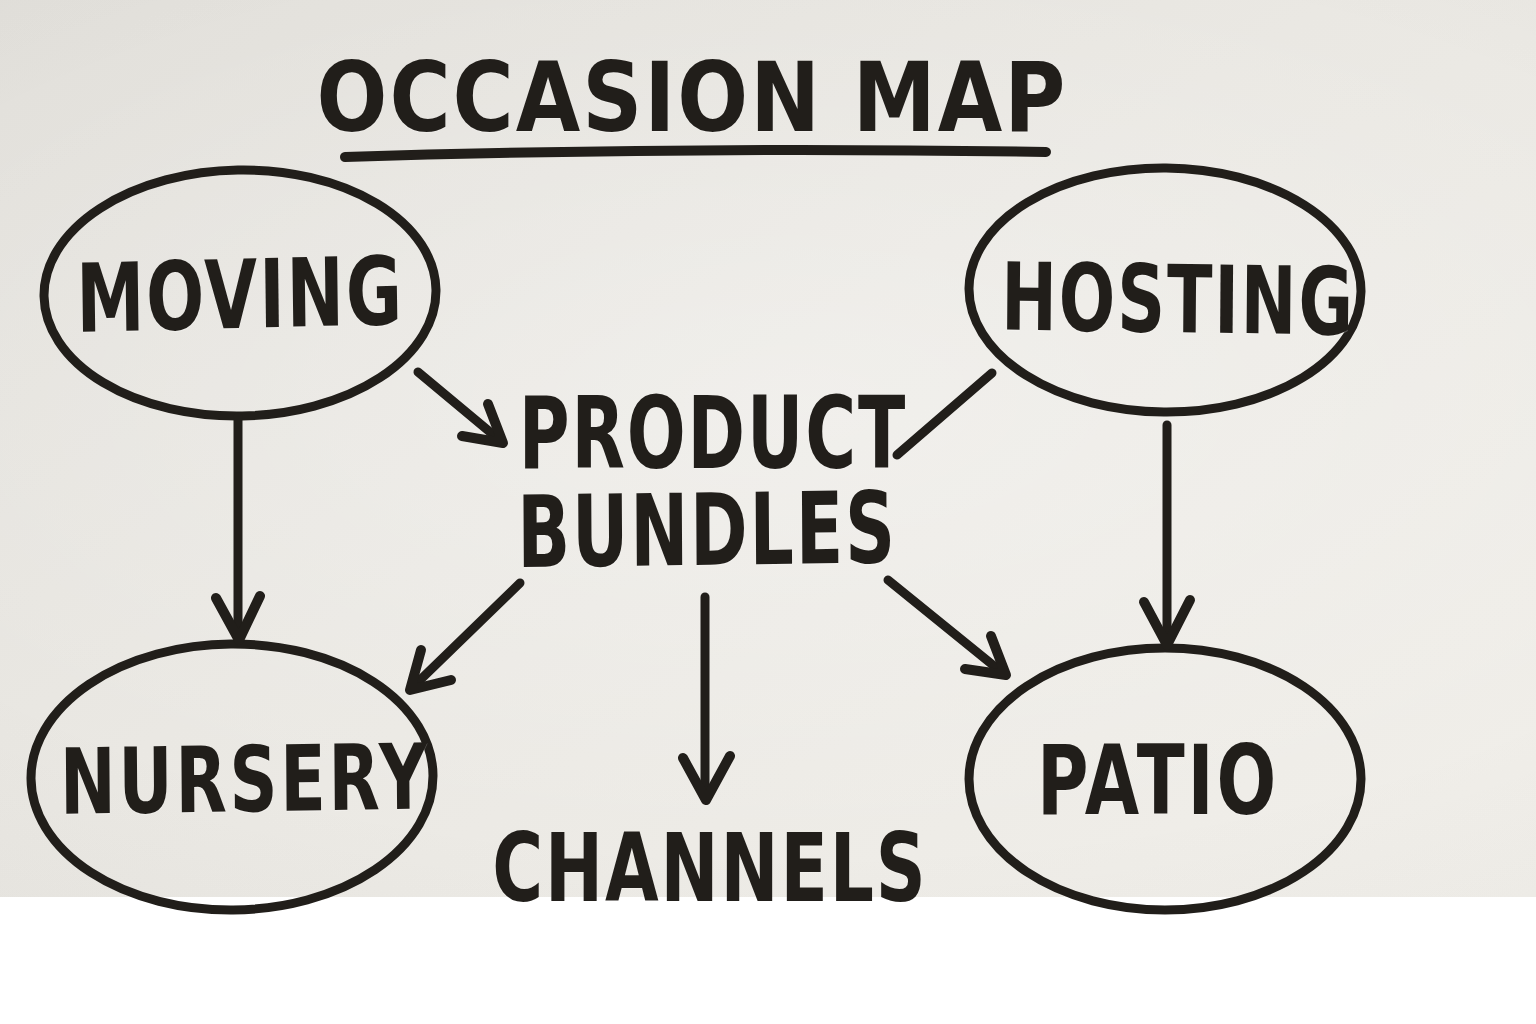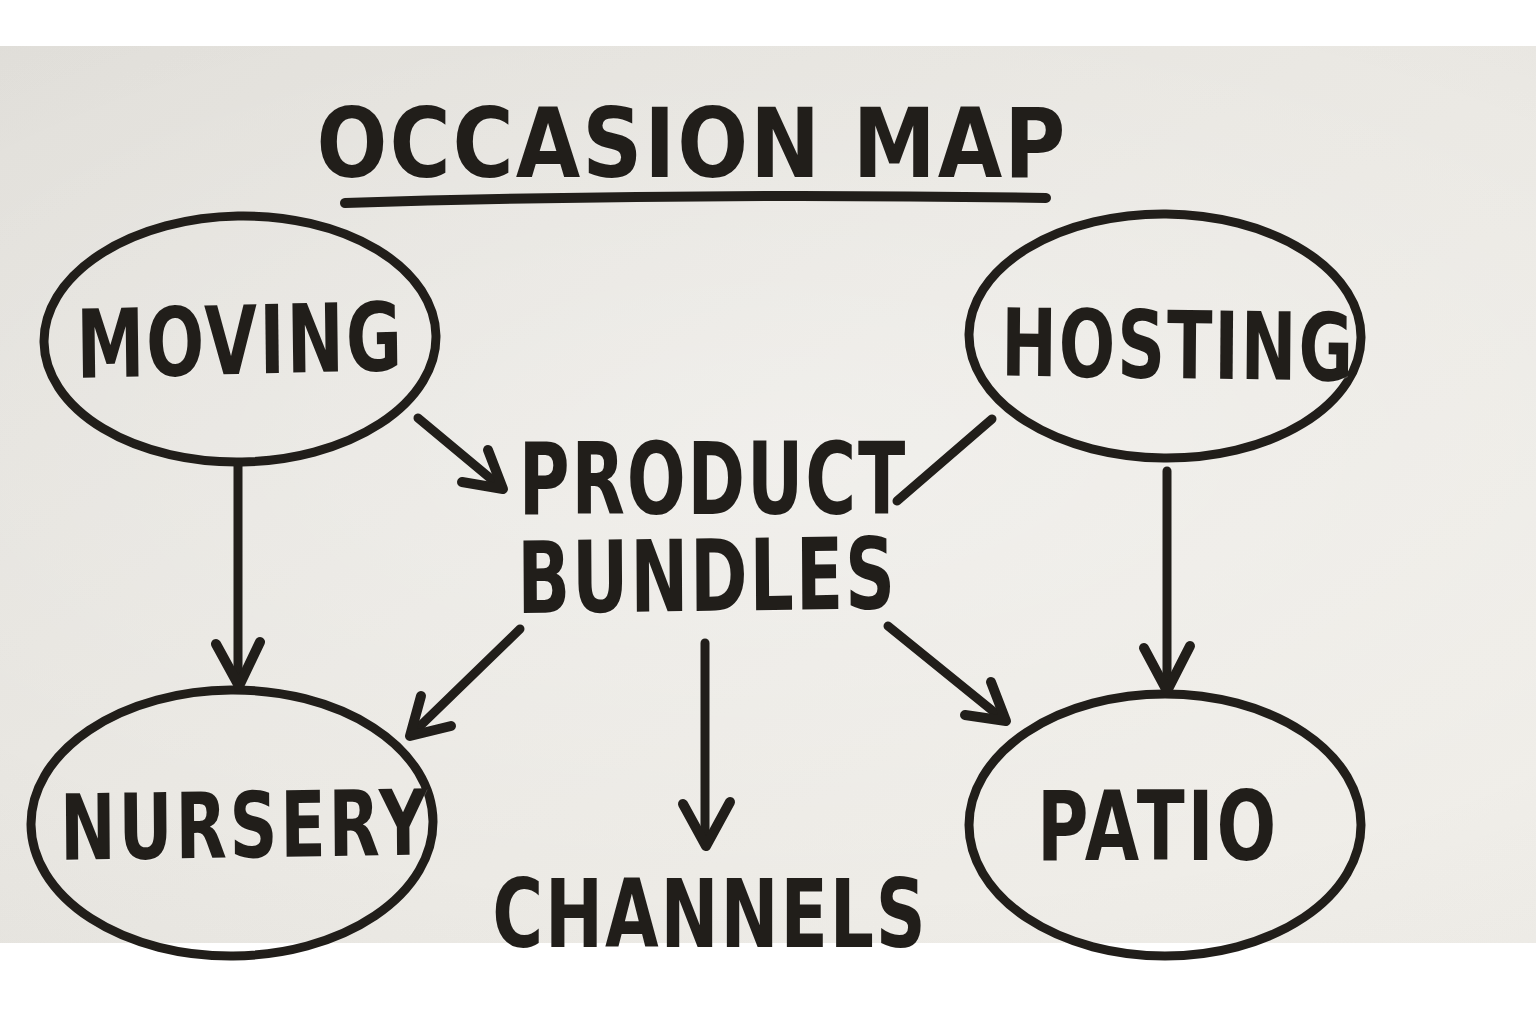--- a/index.html
+++ b/index.html
@@ -14,21 +14,20 @@
     --ink: #211e1a;
     --bg: #eae8e3;
   }
   .board {
     position: relative;
     width: 1536px;
     height: 897px;
     background:
       radial-gradient(ellipse 120% 90% at 52% 45%, rgba(255,255,255,0.30) 0%, rgba(255,255,255,0.0) 55%, rgba(40,38,34,0.05) 100%),
       linear-gradient(148deg, #e2e0db 0%, var(--bg) 45%, #f1efea 100%);
-    margin-top: 46px;
   }
   svg.strokes {
     position: absolute;
     left: 0; top: 0;
     width: 1536px;
     height: 1024px;
   }
   svg.strokes * {
     fill: none;
     stroke: var(--ink);

